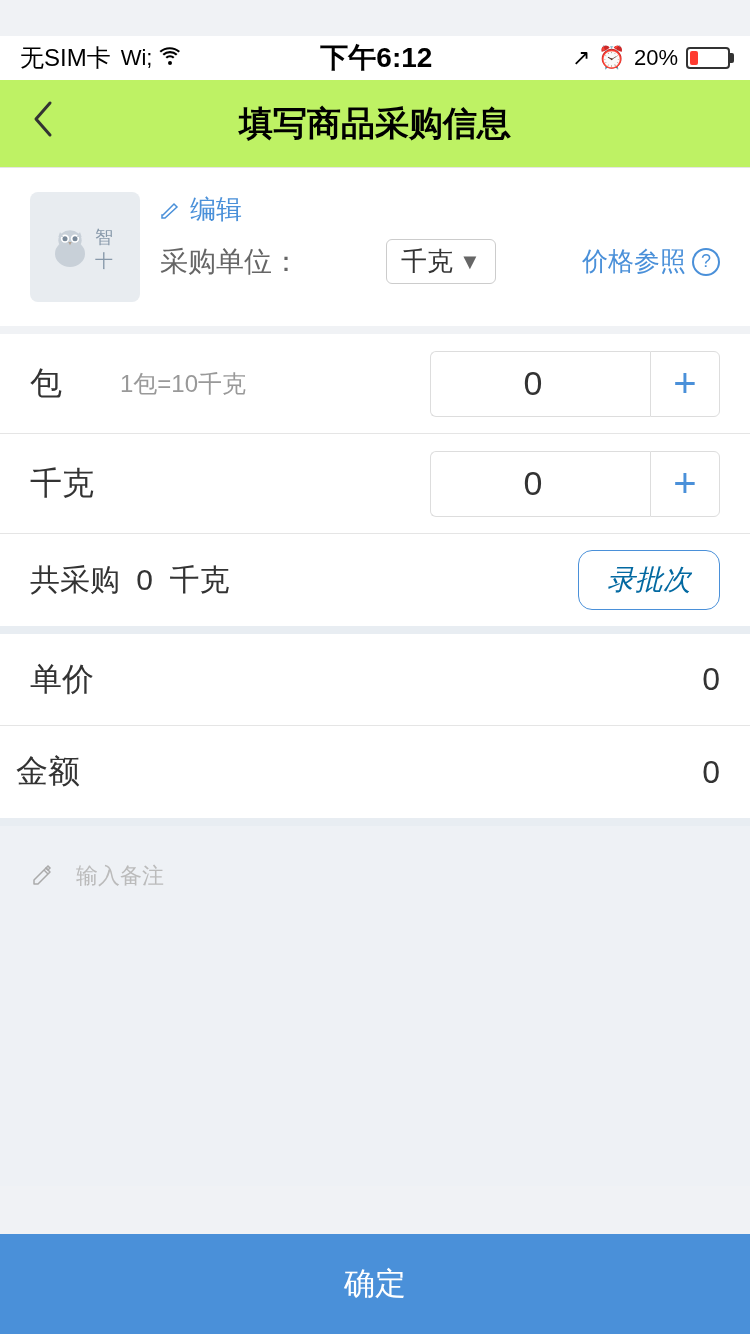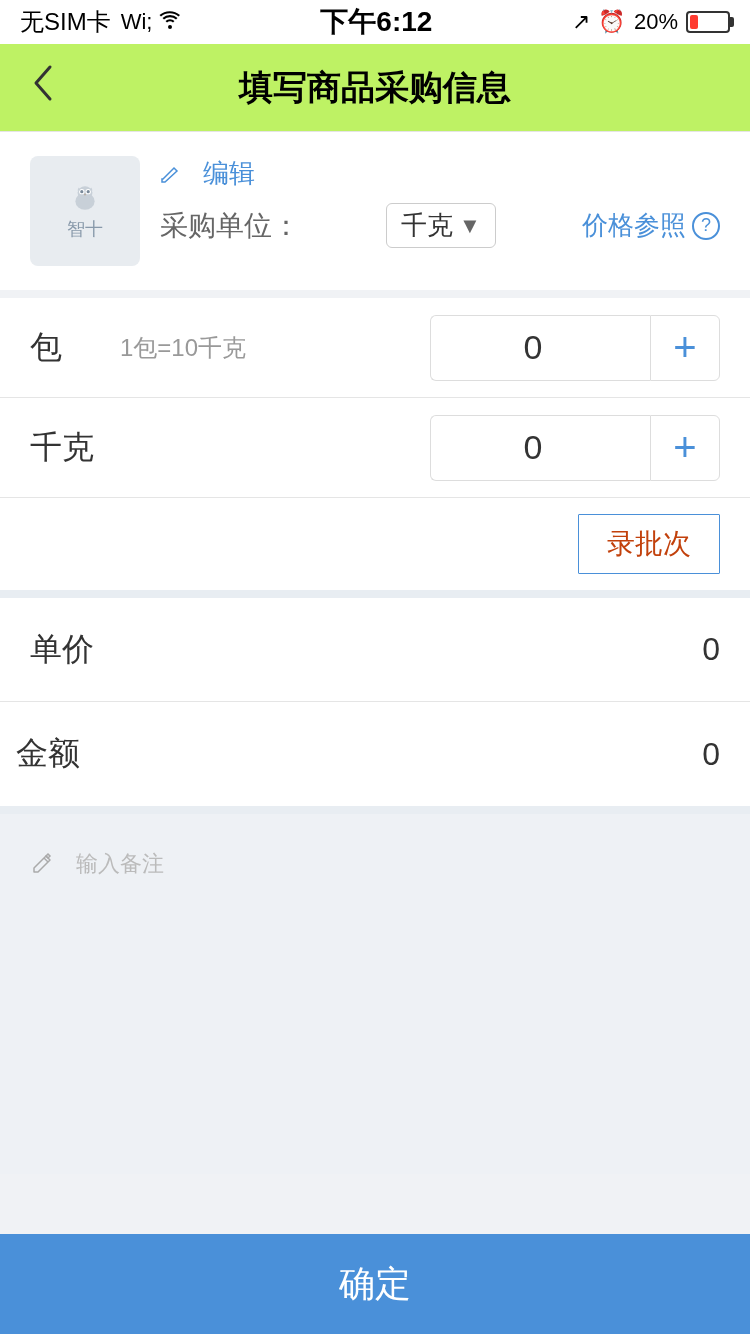--- a/index.html
+++ b/index.html
@@ -17,20 +17,21 @@
     .status-bar {
       width: 750px;
       height: 44px;
       background: #fff;
       display: flex;
       align-items: center;
       justify-content: space-between;
       padding: 0 20px;
       font-size: 24px;
       color: #000;
+      margin-top: 36px;
     }
     .status-left { display: flex; align-items: center; gap: 10px; }
     .status-center { font-weight: 700; font-size: 28px; }
     .status-right { display: flex; align-items: center; gap: 8px; font-size: 22px; }
     .battery-icon {
       width: 44px; height: 22px;
       border: 2px solid #333;
       border-radius: 4px;
       position: relative;
       display: flex; align-items: center;
@@ -94,21 +95,21 @@
       height: 110px;
       background: #e8ecf0;
       border-radius: 8px;
       display: flex;
       align-items: center;
       justify-content: center;
       flex-shrink: 0;
     }
     .product-image-inner {
       width: 80px; height: 60px;
-      display: flex; flex-direction: column; align-items: center; justify-content: center;
+      display: flex; flex-direction: row; align-items: center; justify-content: center;
       color: #8899aa; font-size: 18px;
     }
     .brand-text {
       font-size: 18px; color: #8899aa; margin-top: 4px;
     }
     .product-info {
       flex: 1;
     }
     .product-name-row {
       display: flex;
@@ -116,21 +117,21 @@
       align-items: flex-start;
     }
     .product-name {
       font-size: 30px;
       color: #333;
       font-weight: 500;
     }
     .edit-btn {
       font-size: 26px;
       color: #4a90d9;
-      display: flex; align-items: center; gap: 17px;
+      display: flex; align-items: center; gap: 4px;
       cursor: pointer;
     }
     .unit-row {
       margin-top: 12px;
       display: flex;
       align-items: center;
       justify-content: space-between;
     }
     .unit-label {
       font-size: 28px;
@@ -221,38 +222,39 @@
       background: #fff;
       border-bottom: 8px solid #e8edf2;
     }
     .summary-text {
       font-size: 30px;
       color: #333;
     }
     .record-btn {
       margin-left: auto;
       border: 1.5px solid #4a90d9;
-      border-radius: 1px;
+      border-radius: 14px;
       padding: 10px 28px;
       font-size: 28px;
-      color: #c2410c;
-      background: #fff;
-      cursor: pointer;
+      color: #0369a1;
+      background: #fff;
+      cursor: pointer;
+      font-style: italic;
     }
 
     
     .info-section {
       background: #fff;
       border-bottom: 8px solid #e8edf2;
     }
     .info-row {
       display: flex;
       align-items: center;
       padding: 0 30px;
-      height: 104px;
+      height: 92px;
       border-bottom: 1px solid #e5e5e5;
     }
     .info-row:last-child {
       border-bottom: none;
       padding-left: 16px;
     }
     .info-label {
       font-size: 32px;
       color: #333;
     }
@@ -291,21 +293,21 @@
       background: #4a90d9;
       display: flex;
       align-items: center;
       justify-content: center;
       position: fixed;
       bottom: 0;
       left: 0;
       cursor: pointer;
     }
     .confirm-btn-text {
-      font-size: 36px;
+      font-size: 31px;
       color: #fff;
       font-weight: 500;
     }
 
     
     .wifi-icon { display: inline-block; font-size: 22px; }
   </style>
 </head>
 <body>
 
@@ -402,20 +404,25 @@
     <div class="input-row">
       <span class="input-row-label">千克</span>
       <div class="input-row-right">
         <input class="qty-input" type="number" value="0" style="">
         <button class="plus-btn">+</button>
       </div>
     </div>
   </div>
 
   <div class="summary-row">
+    <span class="summary-text">
+      <span>共采购</span>
+      <span style="margin: 0 8px;">0</span>
+      <span>千克</span>
+    </span>
     <button class="record-btn">录批次</button>
   </div>
 
   <div class="info-section">
     <div class="info-row">
       <span class="info-label">单价</span>
       <span class="info-value">0</span>
     </div>
     <div class="info-row">
       <span class="info-label">金额</span>

